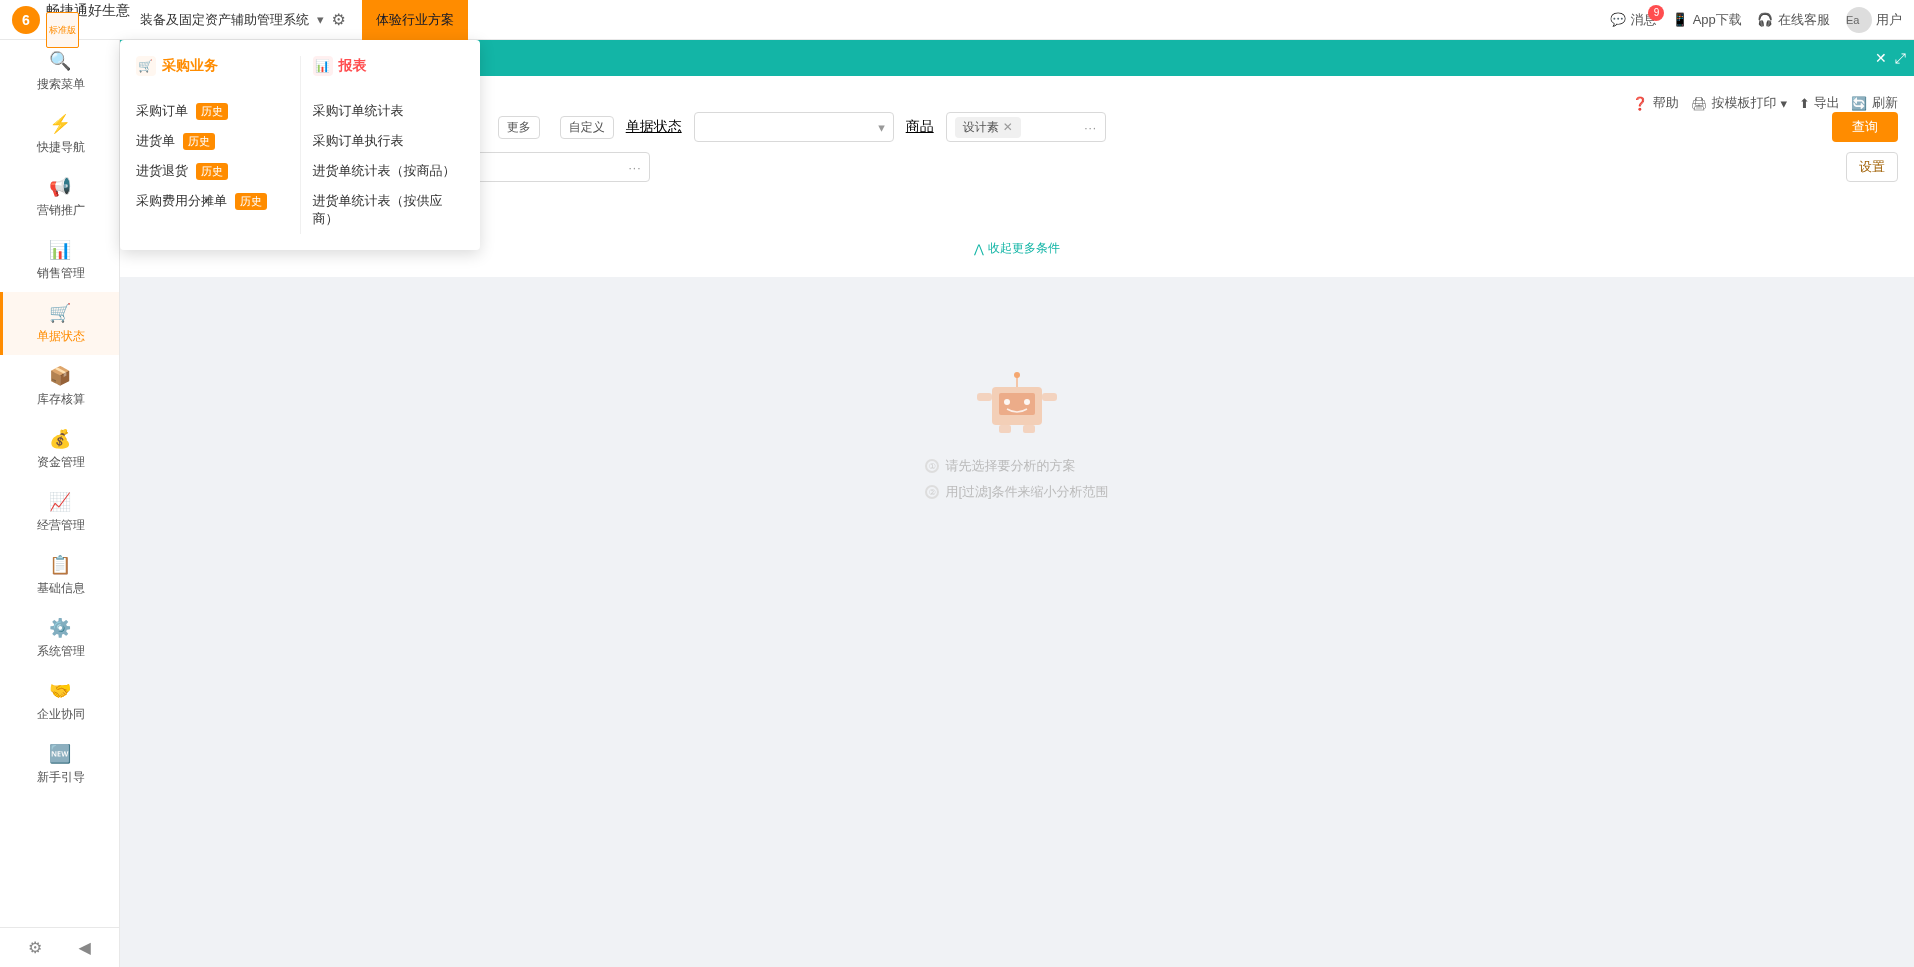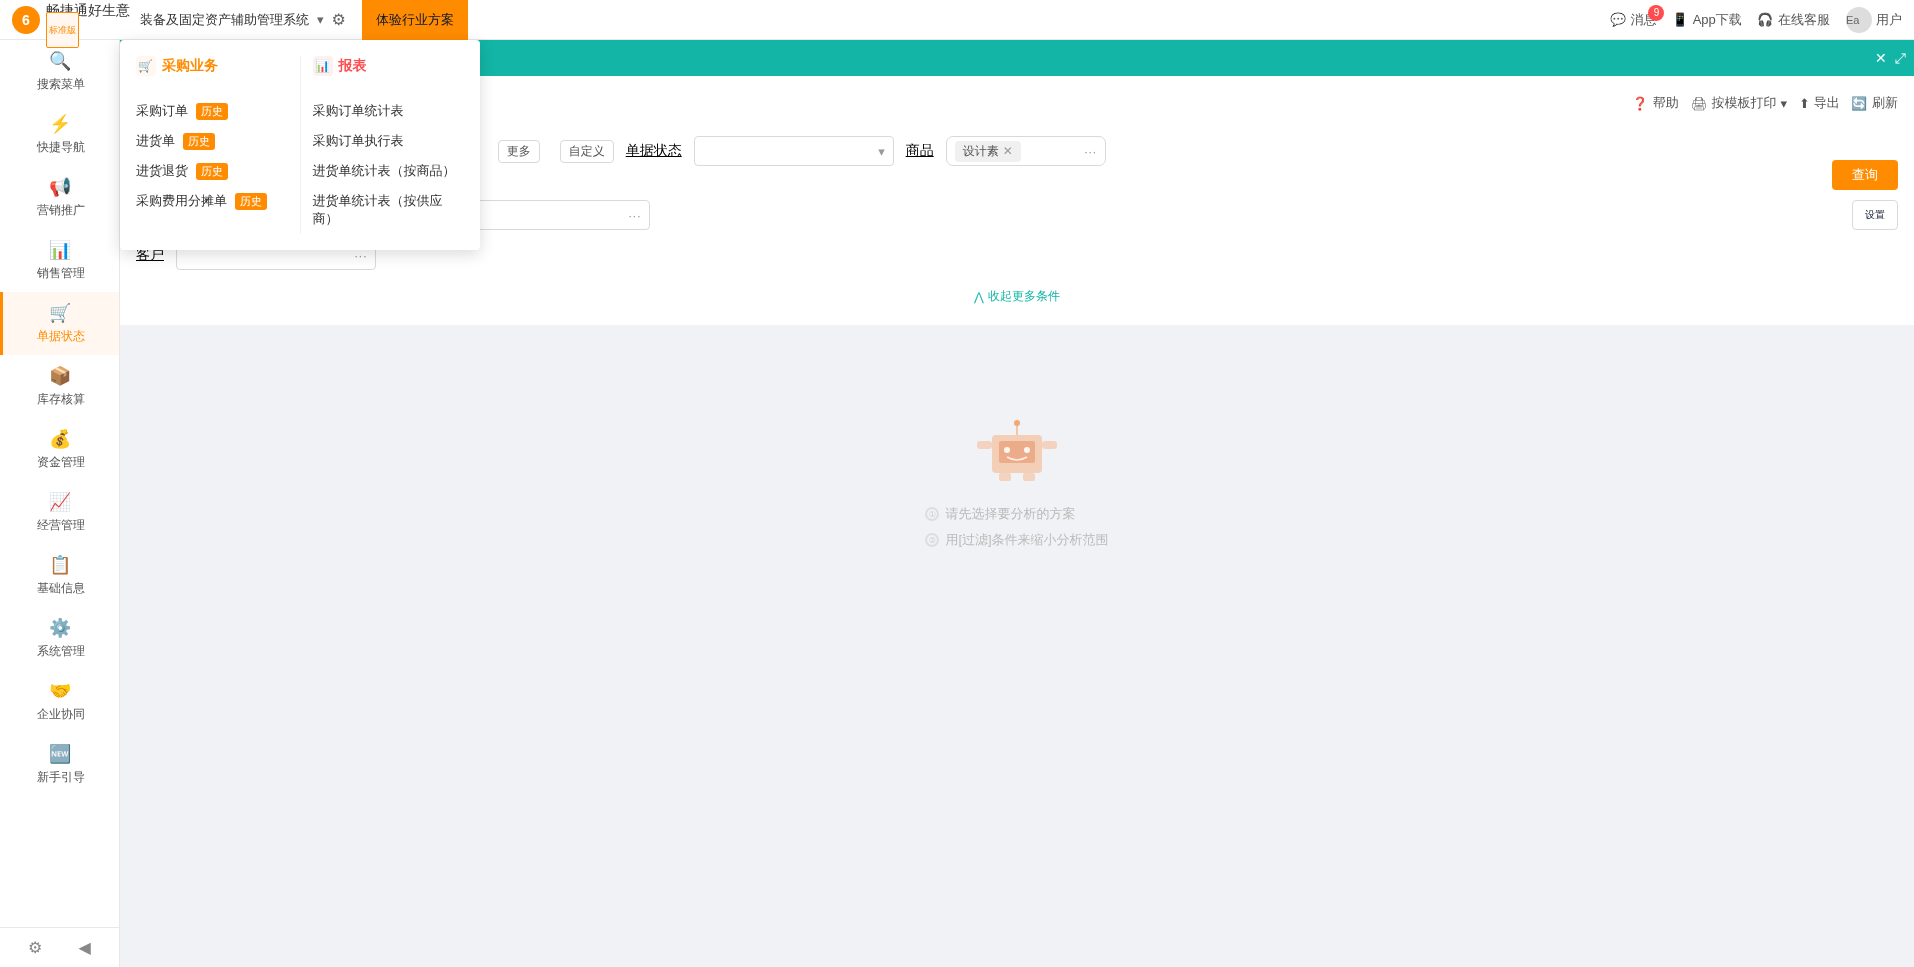--- a/index.html
+++ b/index.html
@@ -298,30 +298,29 @@
     }
     .action-btn-primary {
       background: #ff8c00;
       color: white;
       border: none;
       padding: 5px 20px;
       border-radius: 4px;
       cursor: pointer;
       font-size: 13px;
       height: 30px;
-      margin-top: 48px;
     }
     .action-btn-default {
       background: #fff;
-      color: #0f172a;
+      color: #a16207;
       border: 1px solid #d9d9d9;
       padding: 5px 12px;
       border-radius: 4px;
       cursor: pointer;
-      font-size: 10px;
+      font-size: 13px;
       height: 30px;
     }
     .filter-toolbar {
       display: flex;
       align-items: center;
       justify-content: flex-end;
       gap: 12px;
       padding: 6px 0 0 0;
     }
     .toolbar-btn {
@@ -596,21 +595,21 @@
             <button class="date-quick-btn active">近7天</button>
             <button class="date-quick-btn">更多</button>
             <button class="date-quick-btn">自定义</button>
           </div>
           <span class="filter-label">单据状态</span>
           <div class="filter-select" style="width:200px;">
             <span></span>
             <span style="color:#999;">▾</span>
           </div>
           <span class="filter-label">商品</span>
-          <div class="filter-select" style="width:160px;border-radius:7px;">
+          <div class="filter-select" style="width:160px;">
             <div class="tag-item">
               <span>设计素</span>
               <span class="tag-close">✕</span>
             </div>
             <span style="color:#999;">···</span>
           </div>
           <div style="flex:1;"></div>
           <button class="action-btn-primary">查询</button>
         </div>
 

